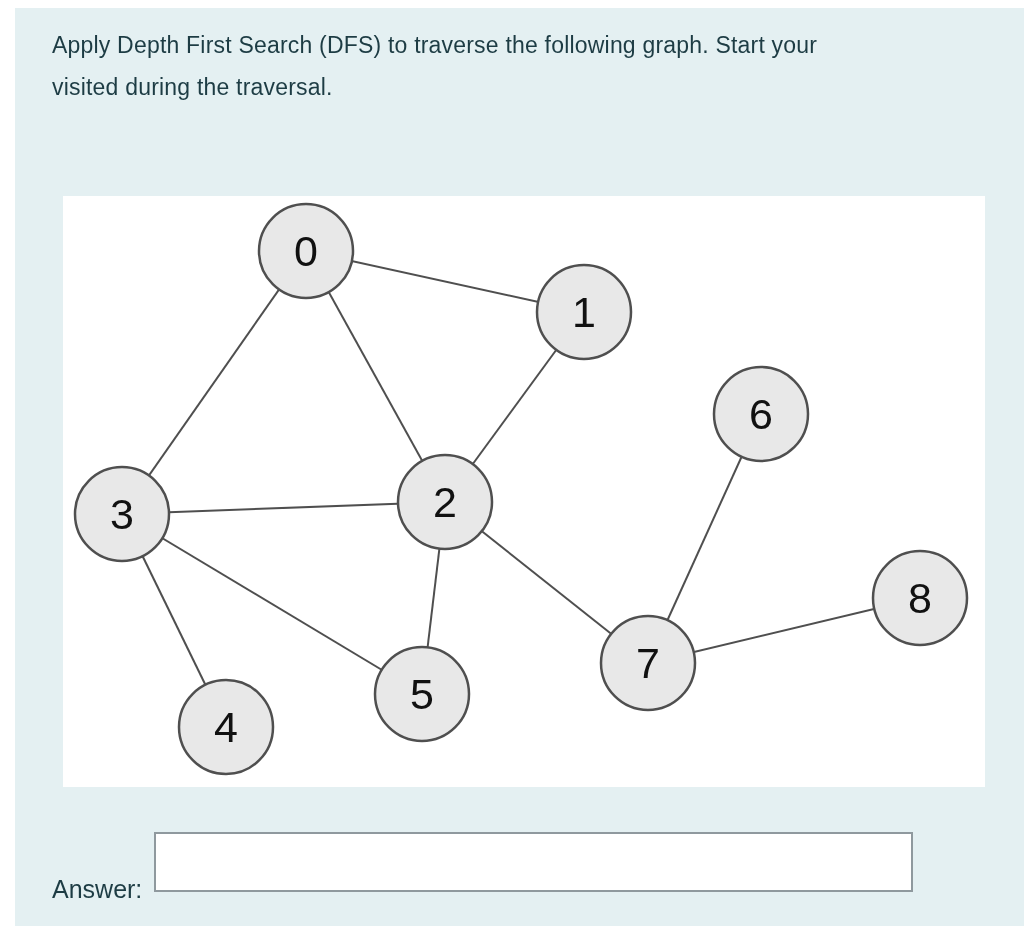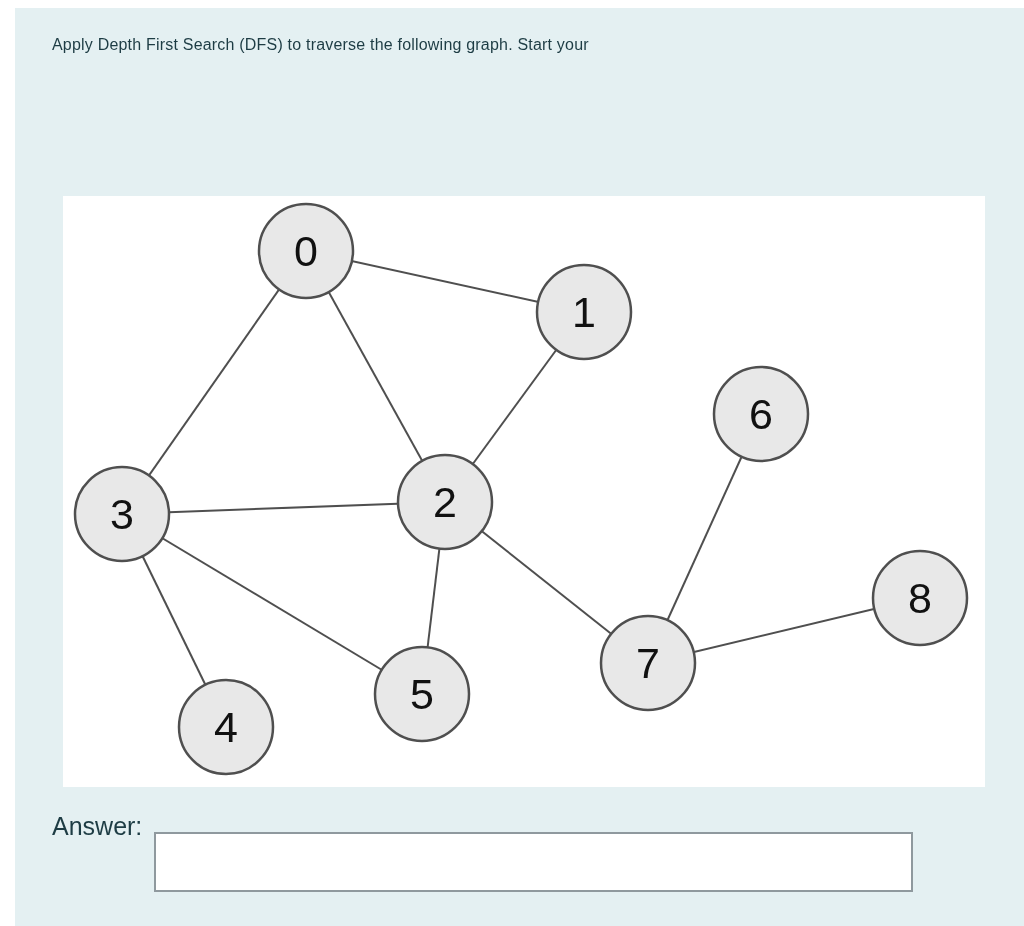--- a/index.html
+++ b/index.html
@@ -12,35 +12,35 @@
   .page-panel {
     position: absolute;
     left: 15px; top: 8px;
     width: 1009px; height: 918px;
     background: #e4f0f2;
   }
   .question {
     position: absolute;
     left: 37px; top: 16px;
     width: 910px;
-    font-size: 16px;
+    font-size: 23px;
     line-height: 42px;
     color: #1d3c44;
     letter-spacing: 0.2px;
   }
   .graph-panel {
     position: absolute;
     left: 48px; top: 188px;
     width: 922px; height: 591px;
     background: #ffffff;
   }
   .graph-panel svg { display: block; width: 922px; height: 591px; }
   .answer-label {
     position: absolute;
-    left: 37px; top: 803px;
+    left: 37px; top: 866px;
     font-size: 25px;
     line-height: 30px;
     color: #1d3c44;
   }
   .answer-input {
     position: absolute;
     left: 139px; top: 824px;
     width: 759px; height: 60px;
     background: #ffffff;
     border: 2px solid #8f999e;
@@ -51,20 +51,21 @@
     outline: none;
   }
 </style>
 </head>
 <body>
 
 <div class="page-panel">
 
   <div class="question">
     <div>Apply Depth First Search (DFS) to traverse the following graph. Start your</div>
+    <div>visited during the traversal.</div>
   </div>
 
   <div class="graph-panel">
     <svg viewBox="0 0 922 591" xmlns="http://www.w3.org/2000/svg">
         <line x1="243" y1="55" x2="521" y2="116" stroke="#4f4f4f" stroke-width="2"></line>
         <line x1="243" y1="55" x2="382" y2="306" stroke="#4f4f4f" stroke-width="2"></line>
         <line x1="243" y1="55" x2="59" y2="318" stroke="#4f4f4f" stroke-width="2"></line>
         <line x1="521" y1="116" x2="382" y2="306" stroke="#4f4f4f" stroke-width="2"></line>
         <line x1="382" y1="306" x2="59" y2="318" stroke="#4f4f4f" stroke-width="2"></line>
         <line x1="382" y1="306" x2="359" y2="498" stroke="#4f4f4f" stroke-width="2"></line>

